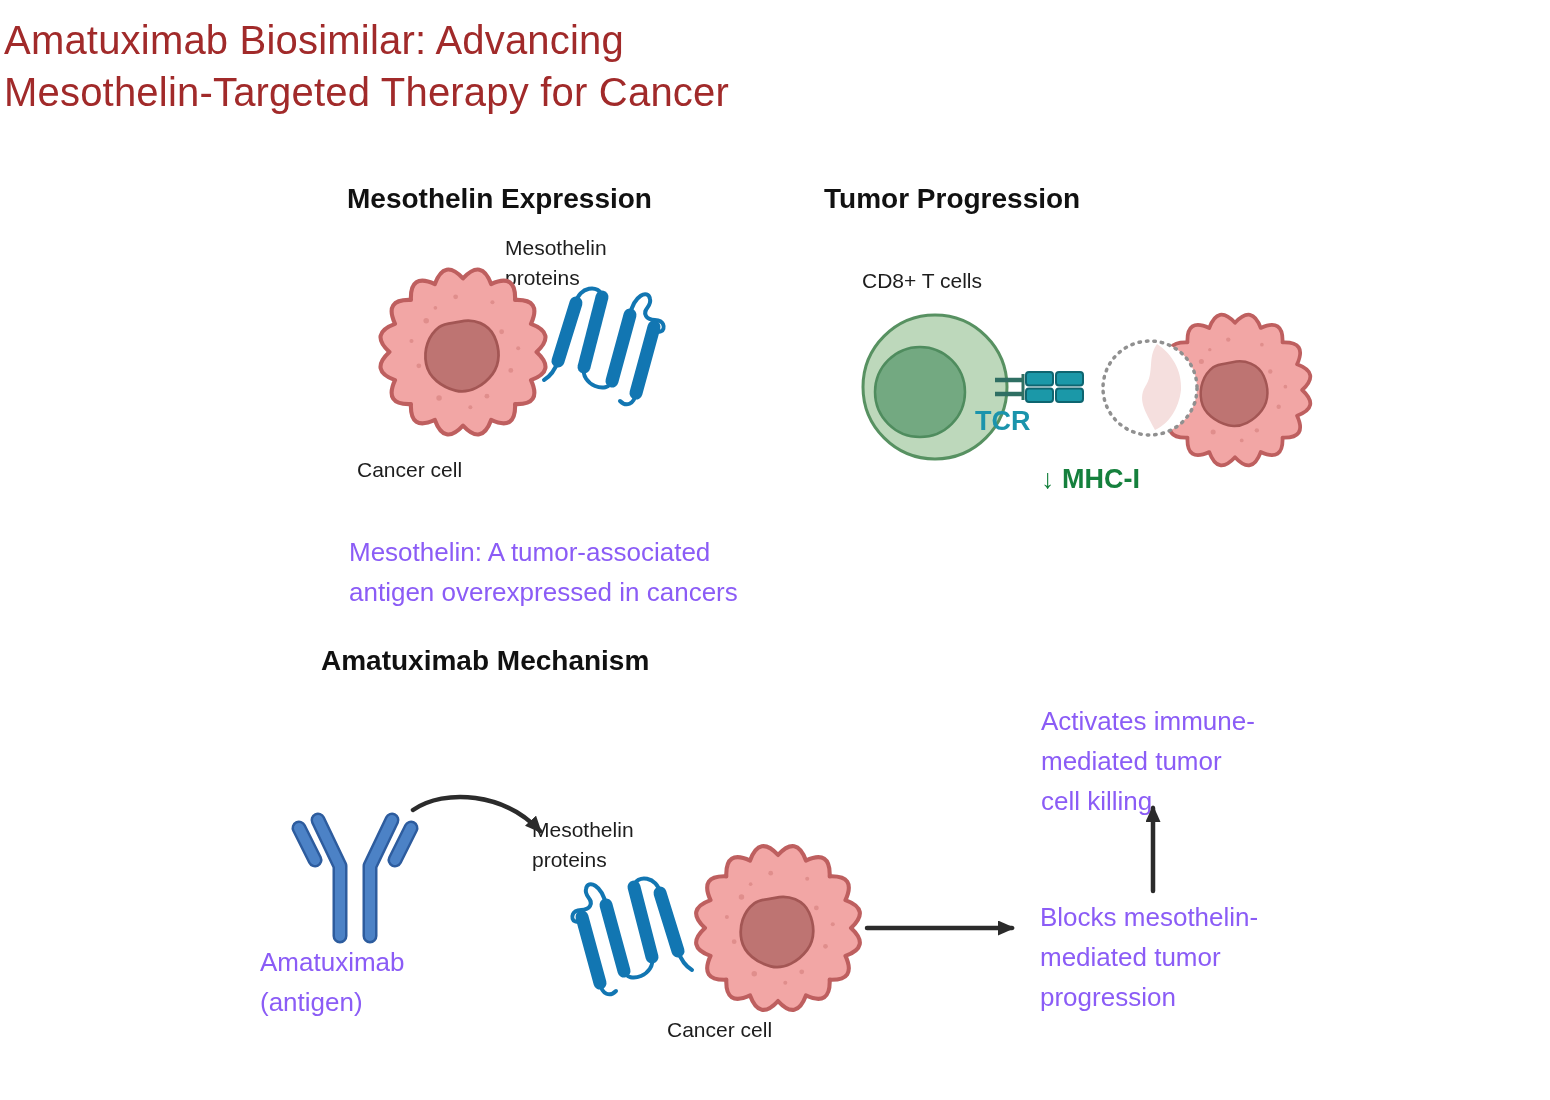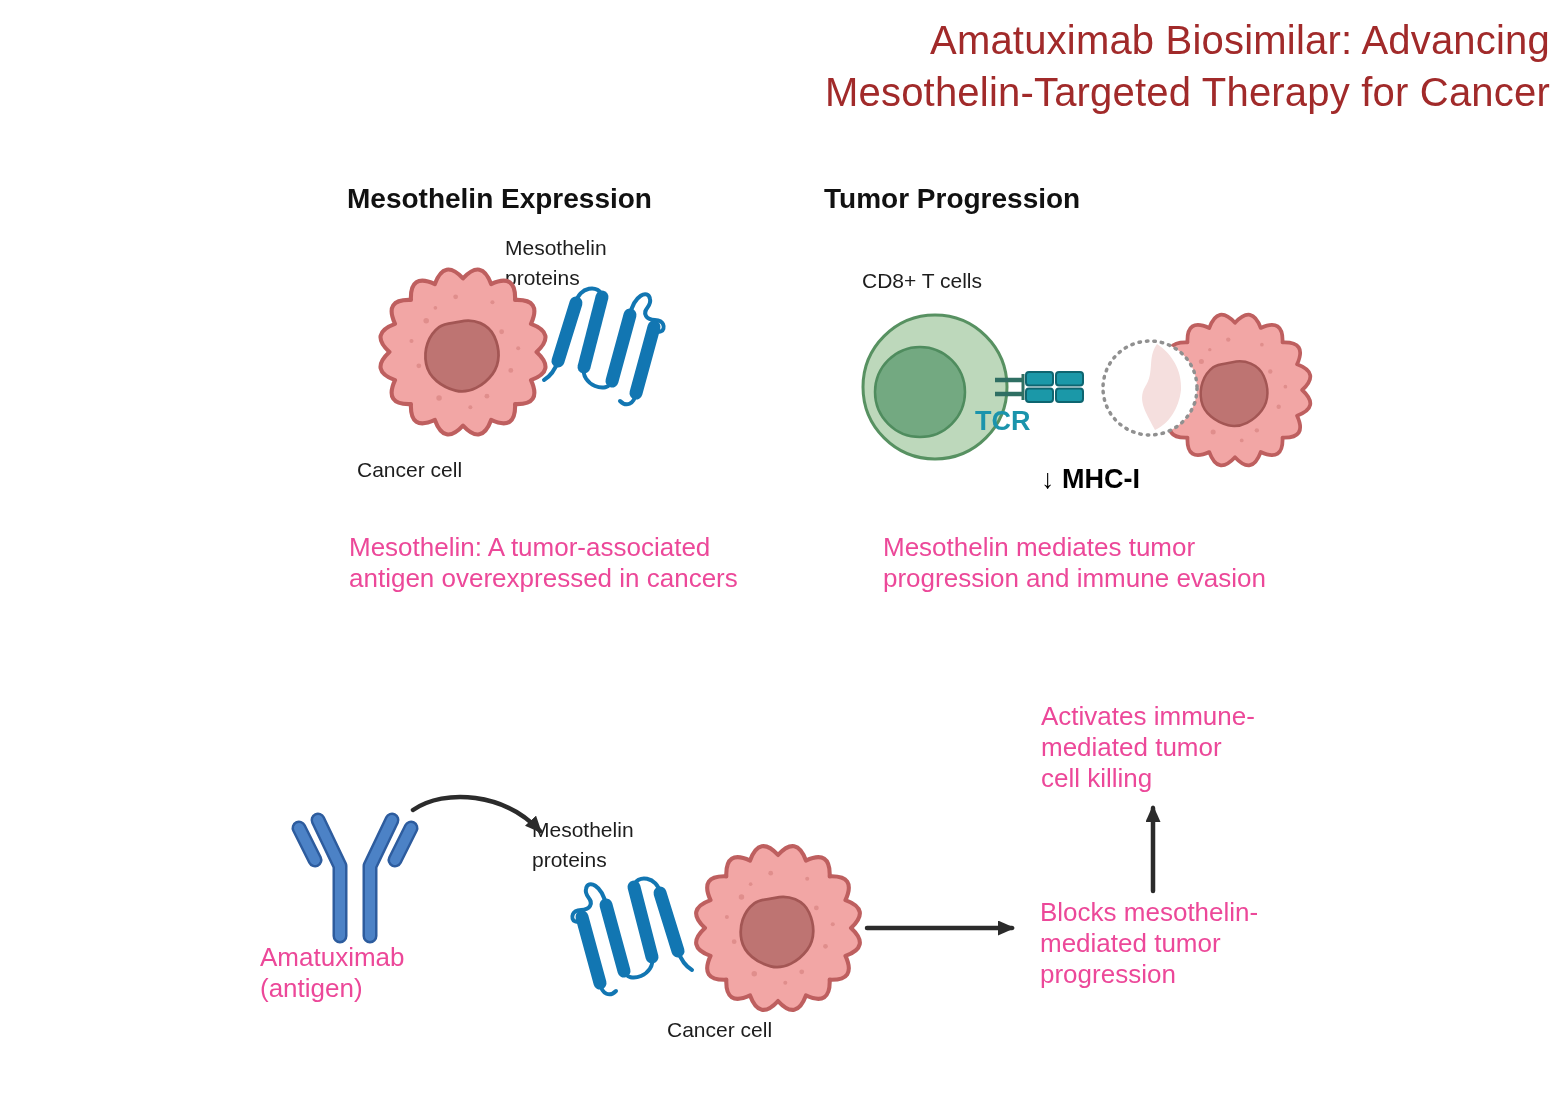--- a/index.html
+++ b/index.html
@@ -4,28 +4,28 @@
 <style>
   html,body{margin:0;padding:0;background:#fff;}
   .canvas{
     position:relative;width:1550px;height:1100px;background:#ffffff;
     font-family:"Liberation Sans", sans-serif;overflow:hidden;
   }
   .abs{position:absolute;}
   .pre{white-space:pre-line;}
   .center{}
   .title{
-    left:12px;right:0;top:14px;font-size:40px;line-height:52px;font-weight:500;
-    color:#A12A2A;text-align:right;letter-spacing:0.2px;
+    left:4px;right:0;top:14px;font-size:40px;line-height:52px;font-weight:500;
+    color:#A12A2A;text-align:left;letter-spacing:0.2px;
   }
   .sec-head{font-size:28px;font-weight:700;color:#111111;}
   .lbl{font-size:21px;line-height:30px;color:#1d1d1d;}
-  .caption{font-size:26px;line-height:31px;color:#ec4899;}
+  .caption{font-size:26px;line-height:40px;color:#8b5cf6;}
   .tcr-lbl{font-size:27px;font-weight:700;color:#1B94AC;}
-  .mhc-lbl{font-size:27px;font-weight:700;color:#000000;}
+  .mhc-lbl{font-size:27px;font-weight:700;color:#15803d;}
   svg{display:block;}
 </style>
 </head>
 <body>
 
 <div class="canvas">
 
   <svg width="0" height="0" style="position:absolute" aria-hidden="true">
     <defs>
       <g id="cancer-cell-shape">
@@ -120,23 +120,22 @@
       <circle cx="305" cy="88" r="47" fill="#FFFFFF" stroke="#909090" stroke-width="3.5" stroke-dasharray="1.5 6" stroke-linecap="round"></circle>
       <path d="M312,44 C302,58 310,72 300,87 C292,101 302,114 310,130 C324,124 334,108 336,90
                C337,70 327,54 312,44 Z" fill="#F5DFDE"></path>
     </g>
   </svg>
 
   <div class="abs tcr-lbl center" style="left:975px;width:100px;top:406px">TCR</div>
 
   <div class="abs mhc-lbl center" style="left:1041px;width:200px;top:464px">↓ MHC-I</div>
 
-  <div class="abs caption pre center" style="left:883px;width:400px;top:532px">Mesothelin mediates tumor
-progression and immune evasion</div>
 
+  <div class="abs sec-head center" style="left:321px;width:400px;top:645px">Amatuximab Mechanism</div>
 
 
   <svg class="abs" style="left:285px;top:808px" width="140" height="140" viewBox="0 0 140 140">
     <g fill="none" stroke="#2D5C9E" stroke-width="15" stroke-linecap="round" stroke-linejoin="round">
       <path d="M55,128 L55,58 L33,12"></path>
       <path d="M85,128 L85,58 L107,12"></path>
       <path d="M14,20 L30,52"></path>
       <path d="M126,20 L110,52"></path>
     </g>
     <g fill="none" stroke="#4C82C6" stroke-width="10" stroke-linecap="round" stroke-linejoin="round">

